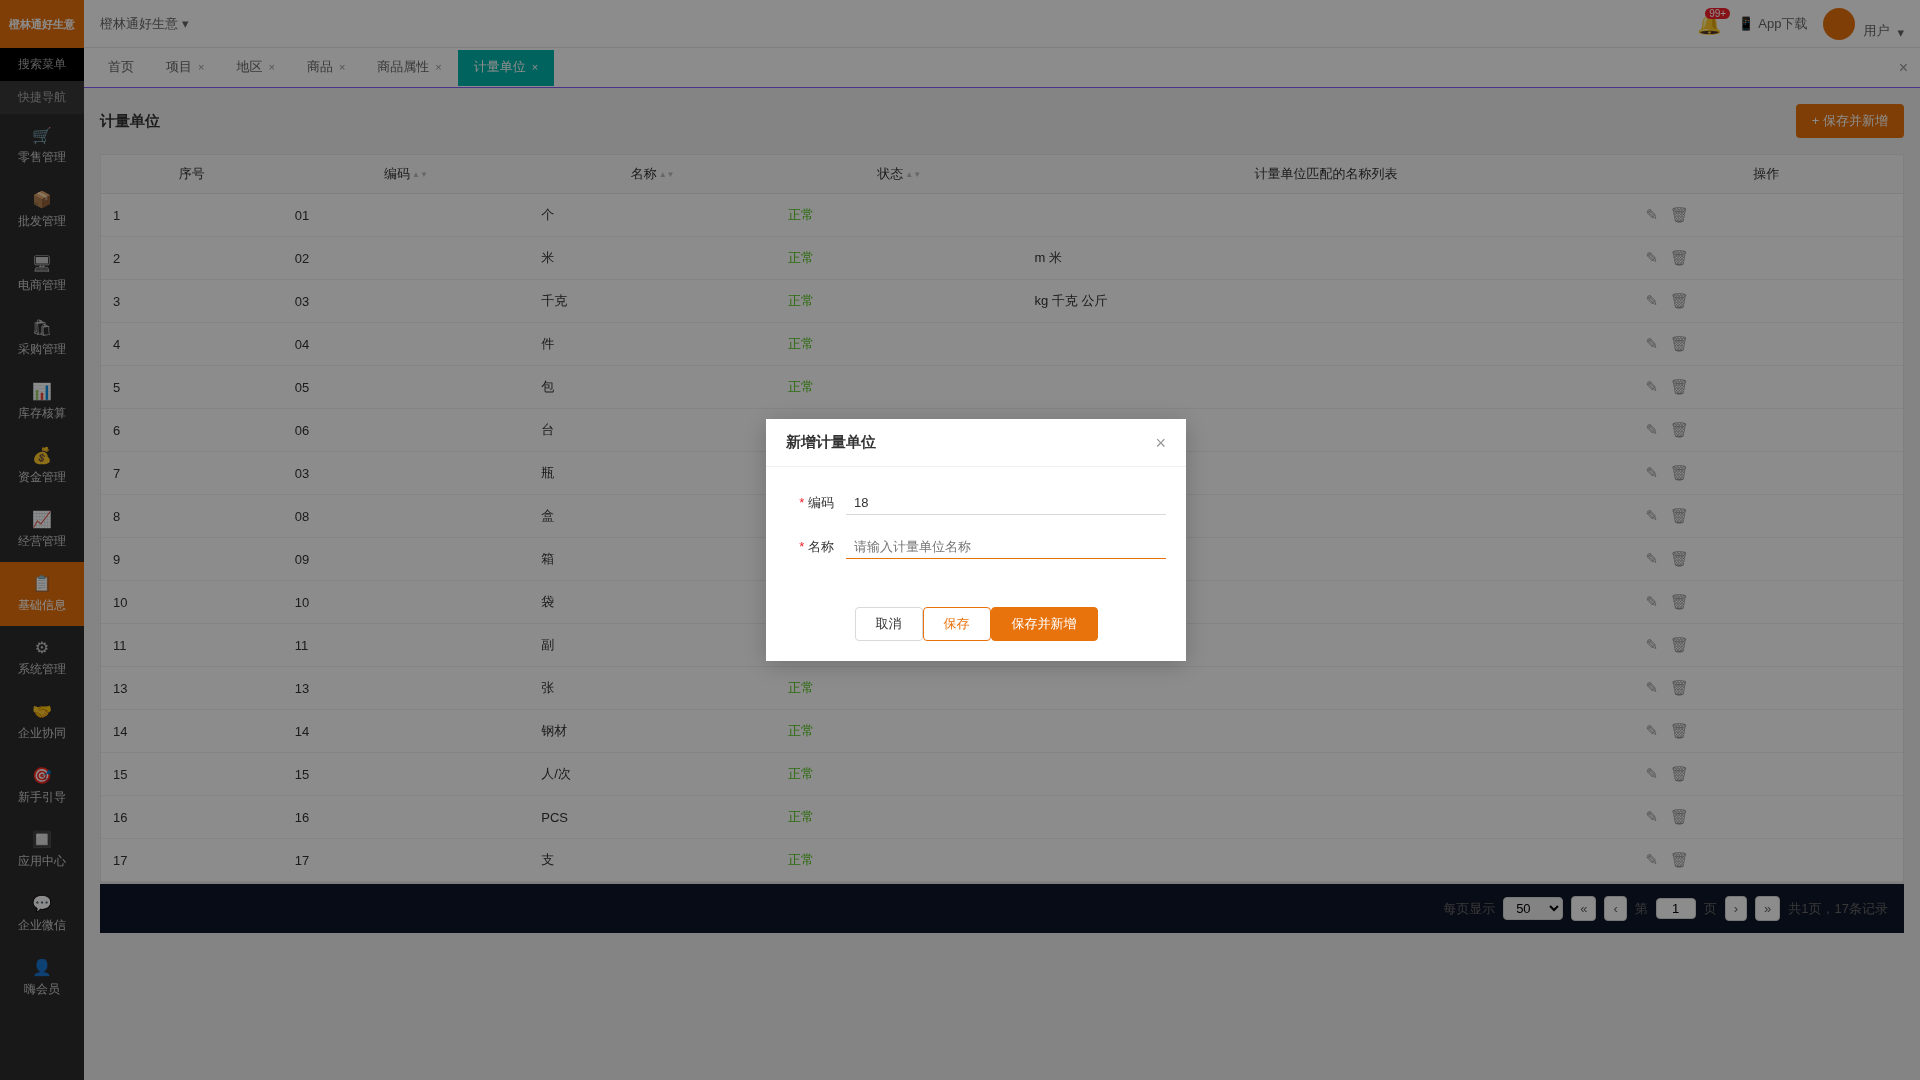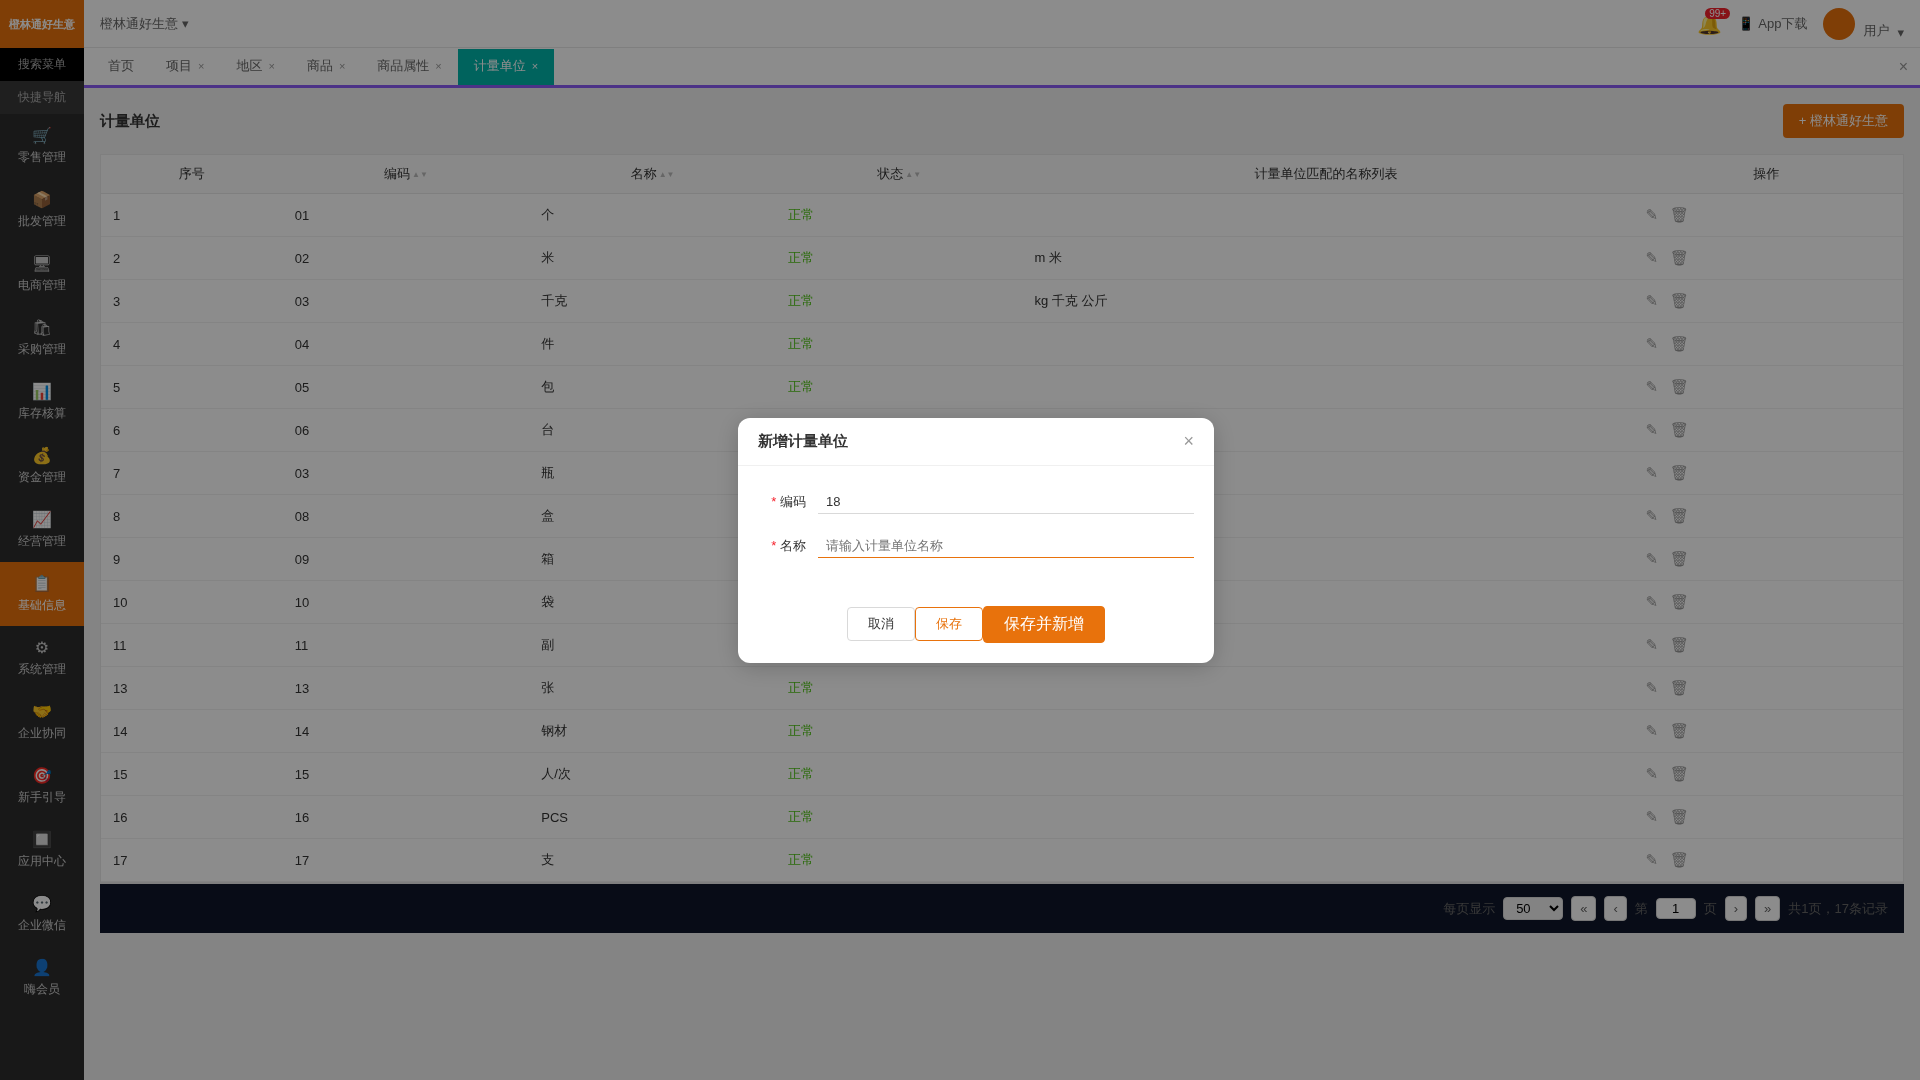--- a/index.html
+++ b/index.html
@@ -23,21 +23,21 @@
     .topbar-left { display: flex; align-items: center; gap: 8px; }
     .topbar-right { display: flex; align-items: center; gap: 16px; }
     .topbar-dropdown { display: flex; align-items: center; gap: 4px; color: #666; font-size: 13px; cursor: pointer; }
     .topbar-notification { position: relative; cursor: pointer; color: #666; font-size: 20px; }
     .badge { position: absolute; top: -4px; right: -8px; background: #f5222d; color: white; font-size: 10px; border-radius: 8px; padding: 0 4px; min-width: 16px; text-align: center; }
     .topbar-app { display: flex; align-items: center; gap: 4px; color: #666; font-size: 13px; cursor: pointer; }
     .topbar-avatar { width: 32px; height: 32px; background: #e8720c; border-radius: 50%; cursor: pointer; }
     .topbar-user { display: flex; align-items: flex-end; gap: 8px; color: #666; font-size: 13px; cursor: pointer; }
 
     
-    .tabbar { height: 40px; background: #fff; display: flex; align-items: center; padding: 0 8px; border-bottom: 3px solid #8b5cf6; flex-shrink: 0; overflow: hidden; }
+    .tabbar { height: 40px; background: #fff; display: flex; align-items: center; padding: 0 8px; border-bottom: 1px solid #8b5cf6; flex-shrink: 0; overflow: hidden; }
     .tab { display: flex; align-items: center; gap: 6px; padding: 8px 16px; font-size: 13px; cursor: pointer; color: #666; border-bottom: 2px solid transparent; white-space: nowrap; }
     .tab.active { color: #fff; background: #00b4aa; border-bottom-color: #00b4aa; }
     .tab-close { font-size: 11px; color: #999; cursor: pointer; }
     .tab.active .tab-close { color: #fff; }
     .tab-close-all { margin-left: auto; font-size: 16px; color: #999; cursor: pointer; padding: 4px; }
 
     
     .content { flex: 1; padding: 16px; overflow: auto; position: relative; }
 
     
@@ -58,34 +58,34 @@
     .pagination { display: flex; align-items: center; justify-content: flex-end; padding: 12px 16px; background: #0f172a; border-top: 1px solid #e8e8e8; gap: 8px; font-size: 13px; color: #666; }
     .page-select { border: 1px solid #d9d9d9; border-radius: 4px; padding: 2px 8px; font-size: 13px; }
     .page-btn { border: 1px solid #d9d9d9; background: #fff; border-radius: 4px; padding: 4px 8px; cursor: pointer; color: #666; font-size: 13px; }
     .page-btn:disabled { color: #ccc; cursor: not-allowed; }
     .page-input { border: 1px solid #d9d9d9; border-radius: 4px; padding: 2px 8px; width: 40px; text-align: center; font-size: 13px; }
 
     
     .overlay { position: fixed; top: 0; left: 0; width: 100%; height: 100%; background: rgba(0,0,0,0.45); z-index: 100; display: flex; align-items: center; justify-content: center; }
 
     
-    .dialog { background: #fff; border-radius: 12px; width: 476px; box-shadow: 0 4px 24px rgba(0,0,0,0.2); margin-left: 32px; }
+    .dialog { background: #fff; border-radius: 0; width: 420px; box-shadow: 0 4px 24px rgba(0,0,0,0.2); margin-left: 32px; }
     .dialog-header { display: flex; align-items: center; justify-content: space-between; padding: 14px 20px; border-bottom: 1px solid #f0f0f0; }
     .dialog-title { font-size: 15px; font-weight: bold; color: #333; }
     .dialog-close { background: none; border: none; cursor: pointer; color: #999; font-size: 18px; line-height: 1; }
     .dialog-body { padding: 24px 20px 16px; }
     .form-row { display: flex; align-items: center; margin-bottom: 20px; }
     .form-label { width: 60px; text-align: right; padding-right: 12px; color: #333; font-size: 13px; flex-shrink: 0; }
     .form-label::before { content: '* '; color: #f5222d; }
     .form-input { flex: 1; border: none; border-bottom: 1px solid #d9d9d9; padding: 4px 8px; font-size: 13px; outline: none; color: #333; }
     .form-input.active { border-bottom-color: #e8720c; }
     .dialog-footer { display: flex; align-items: center; justify-content: center; padding: 12px 20px 20px; }
     .btn-cancel { border: 1px solid #d9d9d9; background: #fff; color: #333; padding: 7px 20px; border-radius: 4px; cursor: pointer; font-size: 13px; }
     .btn-save { border: 1px solid #e8720c; background: #fff; color: #e8720c; padding: 7px 20px; border-radius: 4px; cursor: pointer; font-size: 13px; }
-    .btn-save-new { background: #e8720c; color: #fff; border: 1px solid #e8720c; padding: 7px 20px; border-radius: 4px; cursor: pointer; font-size: 16px; }
+    .btn-save-new { background: #e8720c; color: #fff; border: 1px solid #e8720c; padding: 7px 20px; border-radius: 4px; cursor: pointer; font-size: 13px; }
 
     .th-sort { display: inline-flex; align-items: center; gap: 2px; }
     .sort-icons { display: flex; flex-direction: column; font-size: 8px; color: #bbb; }
   </style>
 </head>
 <body>
 
 <div class="sidebar">
   <div class="sidebar-logo">
     <div class="sidebar-logo-text">橙林通好生意</div>
@@ -201,21 +201,21 @@
       <span>计量单位</span>
       <span class="tab-close">×</span>
     </div>
     <div class="tab-close-all">×</div>
   </div>
 
   <div class="content">
 
     <div class="page-header">
       <div class="page-title">计量单位</div>
-      <button class="btn-add">+ 橙林通好生意</button>
+      <button class="btn-add">+ 保存并新增</button>
     </div>
 
     <div class="table-wrap">
       <table>
         <thead>
           <tr>
             <th><span class="th-sort">序号</span></th>
             <th><span class="th-sort">编码 <span class="sort-icons">▲▼</span></span></th>
             <th><span class="th-sort">名称 <span class="sort-icons">▲▼</span></span></th>
             <th><span class="th-sort">状态 <span class="sort-icons">▲▼</span></span></th>

